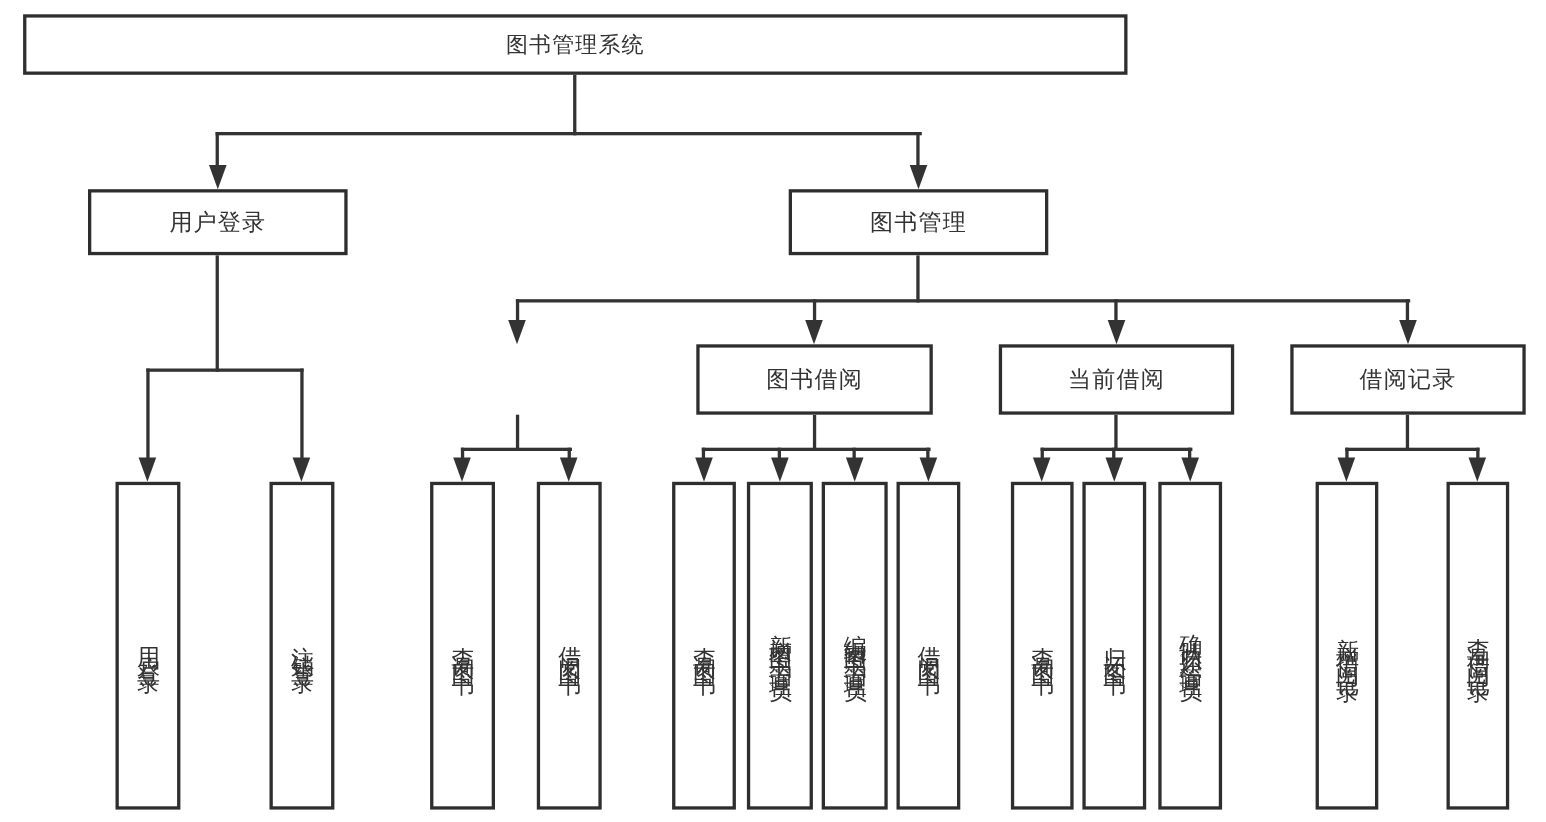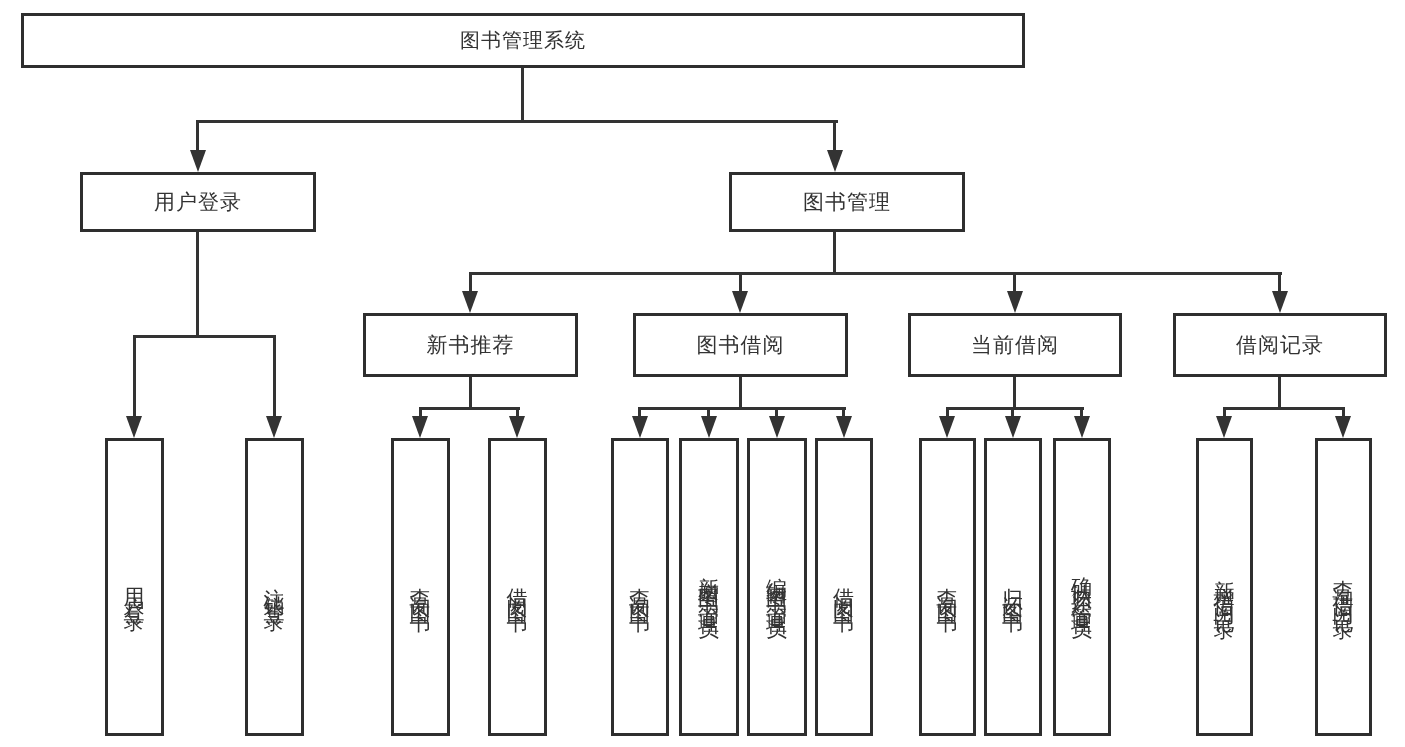--- a/index.html
+++ b/index.html
@@ -36,41 +36,40 @@
   <div class="box" style="left:21px;top:13px;width:1004px;height:55px;font-size:20px;">图书管理系统</div>
 
   <div class="vline" style="left:521px;top:67px;height:56px;"></div>
   <div class="hline" style="left:196px;top:120px;width:642px;"></div>
   <div class="vline" style="left:196px;top:120px;height:33px;"></div>
   <div class="arrow" style="left:190px;top:150px;"></div>
   <div class="vline" style="left:833px;top:120px;height:33px;"></div>
   <div class="arrow" style="left:827px;top:150px;"></div>
 
   <div class="box" style="left:80px;top:172px;width:236px;height:60px;">用户登录</div>
-  <div class="box" style="left:717px;top:172px;width:236px;height:60px;margin-left:12px;">图书管理</div>
+  <div class="box" style="left:717px;top:172px;width:236px;height:60px;">图书管理</div>
 
   <div class="vline" style="left:196px;top:232px;height:106px;"></div>
   <div class="hline" style="left:133px;top:335px;width:143px;"></div>
   <div class="vline" style="left:133px;top:335px;height:84px;"></div>
   <div class="arrow" style="left:126px;top:416px;"></div>
   <div class="vline" style="left:273px;top:335px;height:84px;"></div>
   <div class="arrow" style="left:266px;top:416px;"></div>
 
   <div class="vline" style="left:833px;top:232px;height:43px;"></div>
   <div class="hline" style="left:469px;top:272px;width:813px;"></div>
   <div class="vline" style="left:469px;top:272px;height:21px;"></div>
   <div class="arrow" style="left:462px;top:291px;"></div>
   <div class="vline" style="left:739px;top:272px;height:21px;"></div>
   <div class="arrow" style="left:732px;top:291px;"></div>
   <div class="vline" style="left:1013px;top:272px;height:21px;"></div>
   <div class="arrow" style="left:1007px;top:291px;"></div>
   <div class="vline" style="left:1278px;top:272px;height:21px;"></div>
   <div class="arrow" style="left:1272px;top:291px;"></div>
 
-  <div class="box" style="left:363px;top:313px;width:215px;height:64px;">新书推荐</div>
   <div class="box" style="left:908px;top:313px;width:214px;height:64px;">当前借阅</div>
   <div class="box" style="left:633px;top:313px;width:215px;height:64px;">图书借阅</div>
   <div class="box" style="left:1173px;top:313px;width:214px;height:64px;">借阅记录</div>
 
   <div class="vline" style="left:469px;top:377px;height:33px;"></div>
   <div class="hline" style="left:419px;top:407px;width:101px;"></div>
   <div class="vline" style="left:419px;top:407px;height:12px;"></div>
   <div class="arrow" style="left:412px;top:416px;"></div>
   <div class="vline" style="left:516px;top:407px;height:12px;"></div>
   <div class="arrow" style="left:509px;top:416px;"></div>

